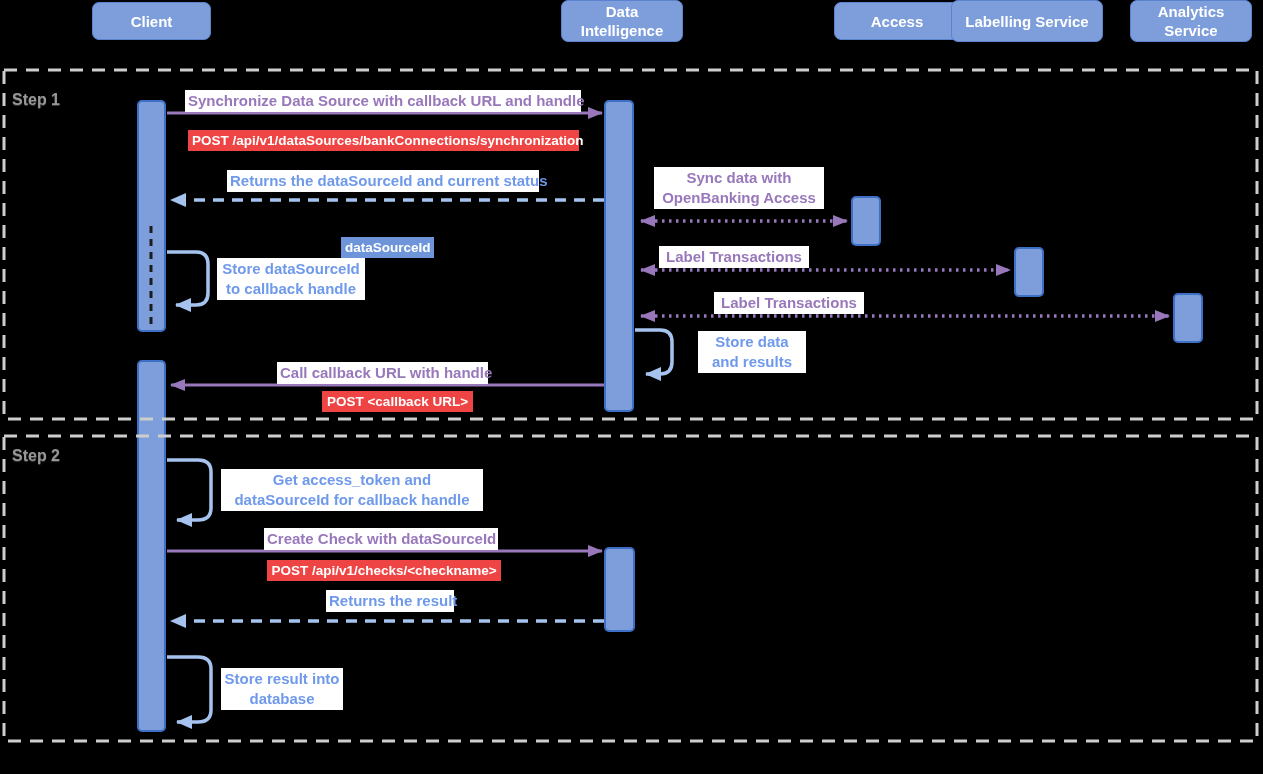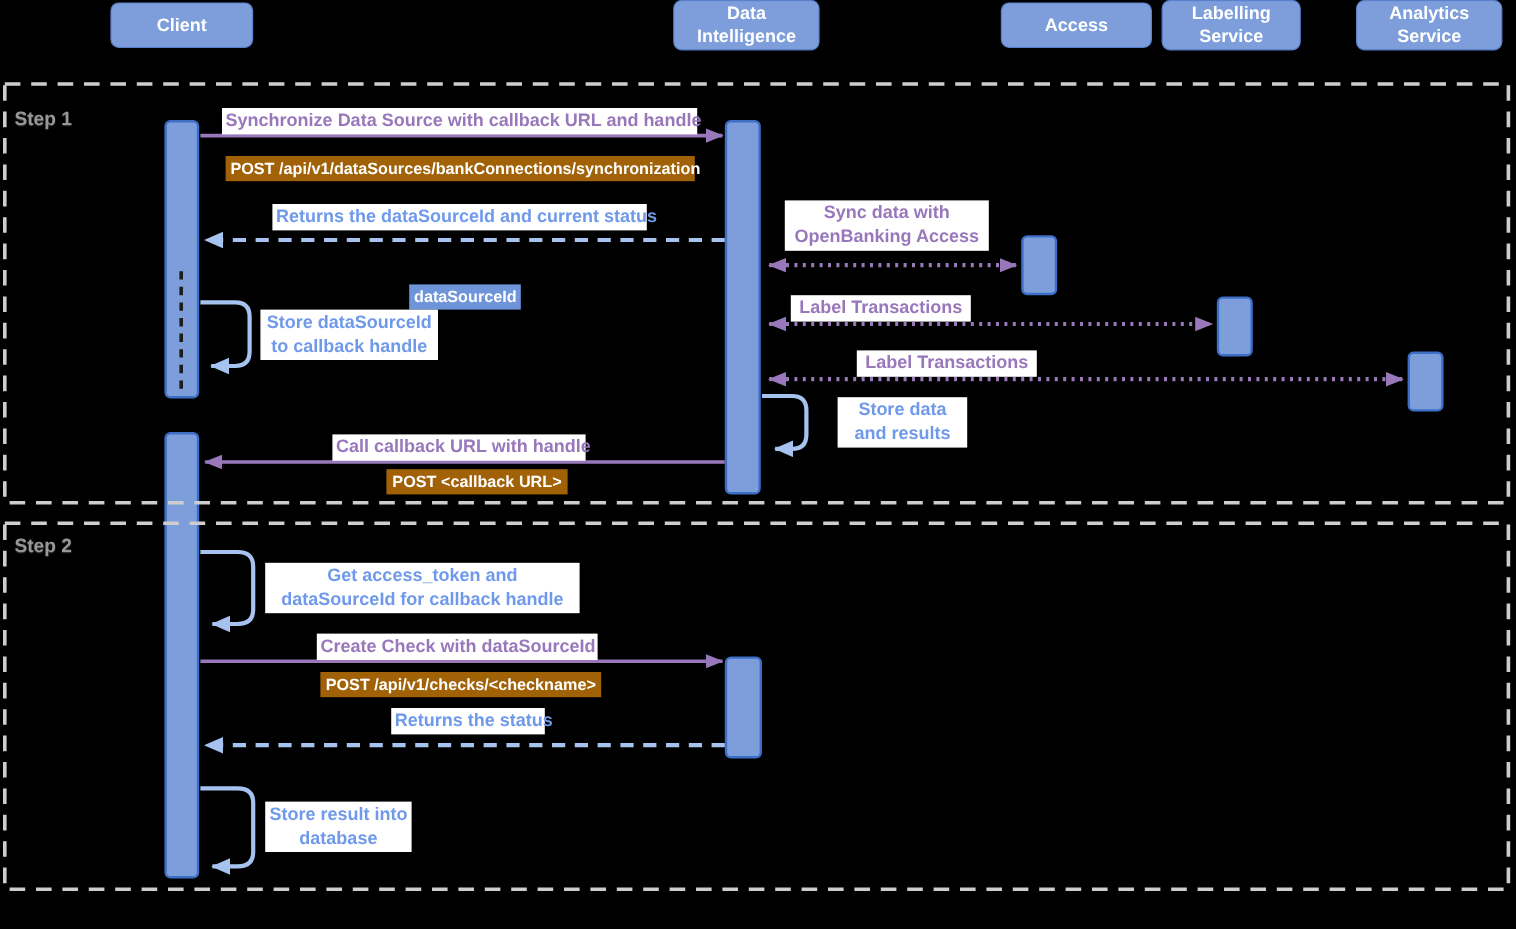--- a/index.html
+++ b/index.html
@@ -23,40 +23,40 @@
     text-shadow:0 1px 1px #3a3a3a;
   }
   .lbl{
     position:absolute;background:#ffffff;font-weight:bold;font-size:15px;
     text-align:center;line-height:20px;padding:1px 3px;box-sizing:border-box;
   }
   .nowrap{white-space:nowrap;}
   .purple-text{color:#9878bb;}
   .blue-text{color:#6f99ea;}
   .code{
-    position:absolute;background:#a16207;color:#ffffff;font-weight:bold;font-size:13.5px;
+    position:absolute;background:#ef4444;color:#ffffff;font-weight:bold;font-size:13.5px;
     text-align:center;line-height:21px;white-space:nowrap;box-sizing:border-box;padding:0 4px;
   }
   .code-blue{background:#6e95da;}
 </style>
 </head>
 <body>
 
 <div id="canvas">
 
   <div class="actor" style="left:92px;top:2px;width:119px;height:38px;">
       <span>Client</span>
     </div>
   <div class="actor" style="left:561px;top:0px;width:122px;height:42px;">
       <span>Data Intelligence</span>
     </div>
   <div class="actor" style="left:806px;top:2px;width:126px;height:38px;margin-left:28px;">
       <span>Access</span>
     </div>
-  <div class="actor" style="left:951px;top:0px;width:116px;height:42px;margin-left:17px;">
+  <div class="actor" style="left:951px;top:0px;width:152px;height:42px;">
       <span>Labelling Service</span>
     </div>
   <div class="actor" style="left:1130px;top:0px;width:122px;height:42px;">
       <span>Analytics Service</span>
     </div>
 
   <div class="bar" style="left:137px;top:100px;width:29px;height:232px;"></div>
   <div class="bar" style="left:137px;top:360px;width:29px;height:372px;"></div>
   <div class="bar" style="left:604px;top:100px;width:30px;height:312px;"></div>
   <div class="bar" style="left:604px;top:547px;width:31px;height:85px;"></div>
@@ -105,16 +105,16 @@
   <div class="lbl purple-text" style="left:654px;top:167px;width:170px;">Sync data with OpenBanking Access</div>
   <div class="lbl purple-text nowrap" style="left:659px;top:246px;width:150px;">Label Transactions</div>
   <div class="lbl purple-text nowrap" style="left:714px;top:292px;width:150px;">Label Transactions</div>
   <div class="lbl blue-text" style="left:698px;top:331px;width:108px;">Store data and results</div>
   <div class="lbl purple-text nowrap" style="left:277px;top:362px;width:211px;">Call callback URL with handle</div>
   <div class="code" style="left:322px;top:391px;width:151px;">POST &lt;callback URL&gt;</div>
 
   <div class="lbl blue-text" style="left:221px;top:469px;width:262px;">Get access_token and dataSourceId for callback handle</div>
   <div class="lbl purple-text nowrap" style="left:264px;top:528px;width:234px;">Create Check with dataSourceId</div>
   <div class="code" style="left:267px;top:560px;width:234px;text-align:center;">POST /api/v1/checks/&lt;checkname&gt;</div>
-  <div class="lbl blue-text nowrap" style="left:326px;top:590px;width:128px;">Returns the status</div>
+  <div class="lbl blue-text nowrap" style="left:326px;top:590px;width:128px;">Returns the result</div>
   <div class="lbl blue-text" style="left:221px;top:668px;width:122px;">Store result into database</div>
 
 </div>
 
 </body></html>

